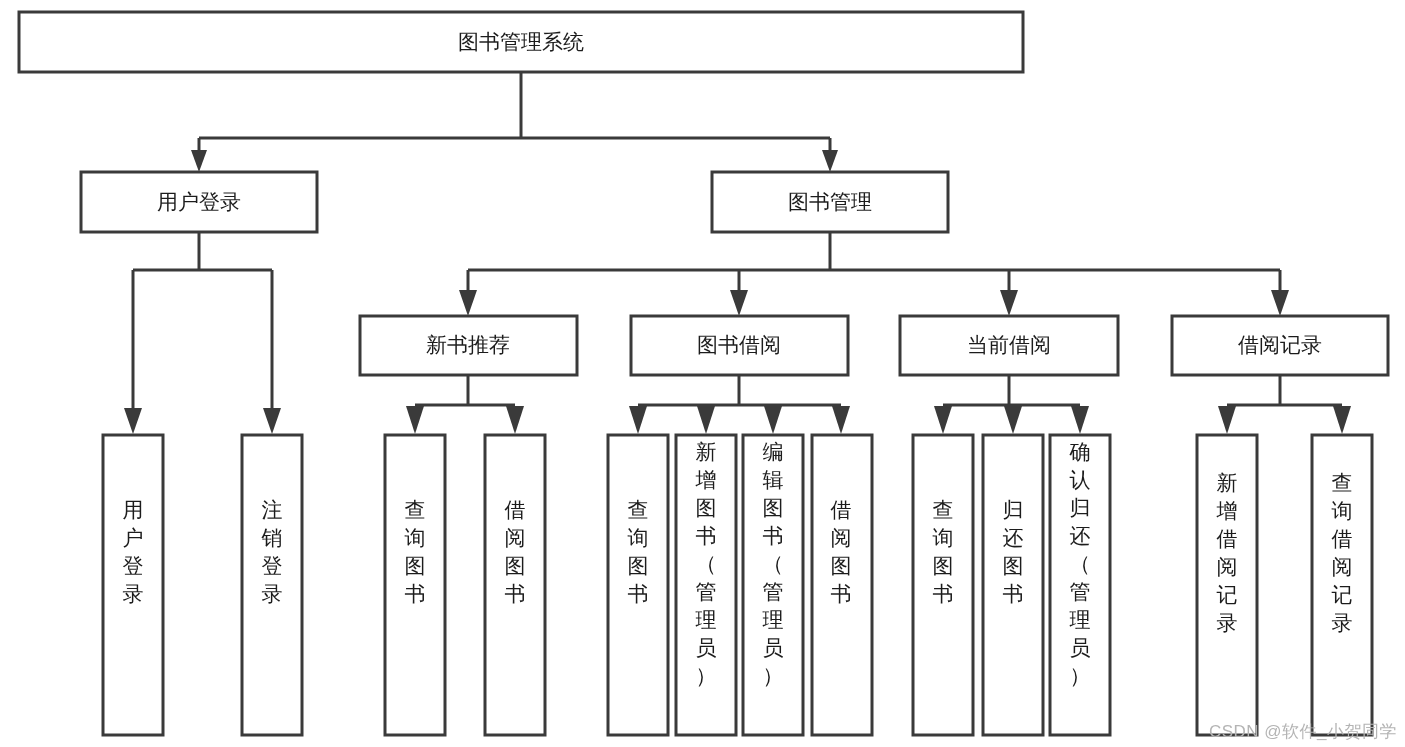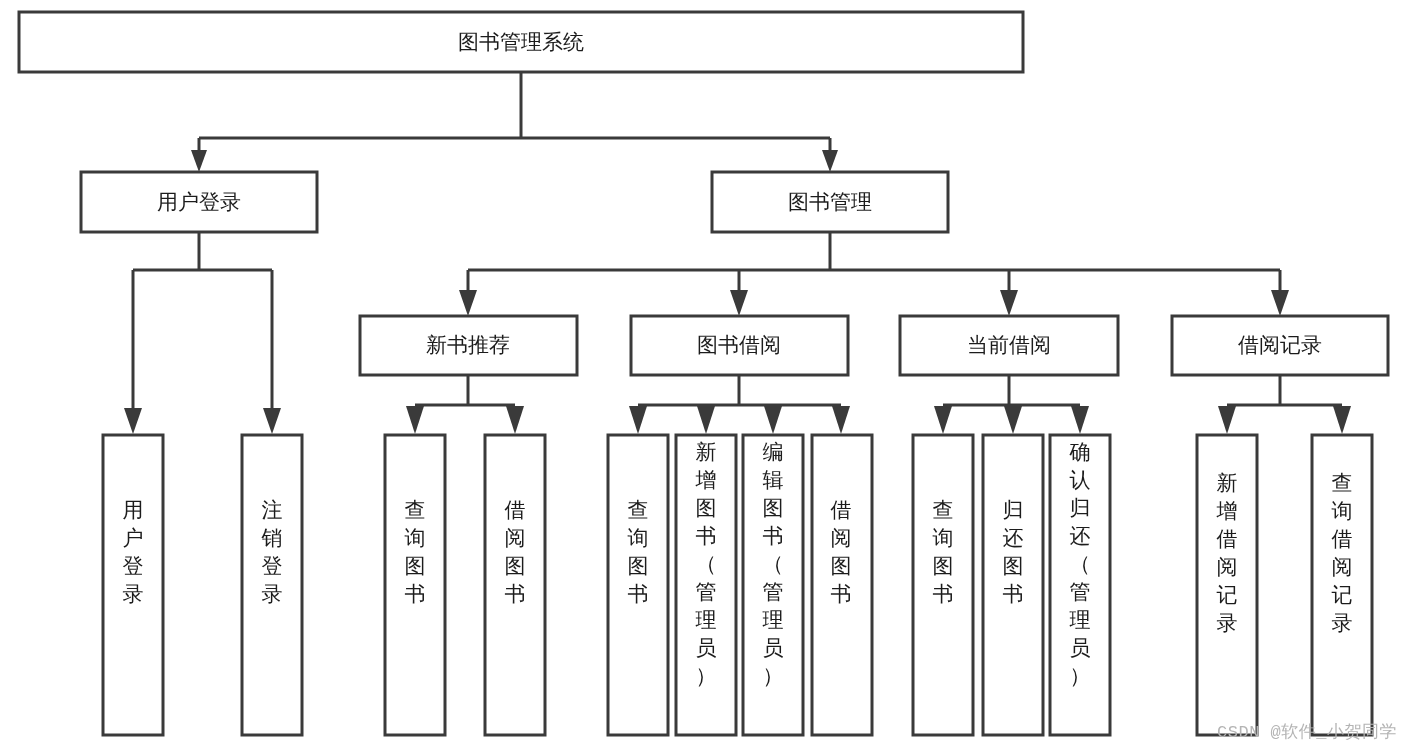--- a/index.html
+++ b/index.html
@@ -52,21 +52,21 @@
   .node-label-v {
     font-family: "DejaVu Sans", "Liberation Sans", sans-serif;
     font-size: 21px;
     fill: #1c1c1c;
     text-anchor: middle;
   }
   .watermark {
     position: absolute;
     right: 8px;
     bottom: 4px;
-    font-family: Liberation Mono, monospace;
+    font-family: Liberation Sans, sans-serif;
     font-size: 17px;
     color: #b4b4b4;
     letter-spacing: 0.5px;
     white-space: nowrap;
     pointer-events: none;
   }
 </style>
 </head>
 <body>
 

